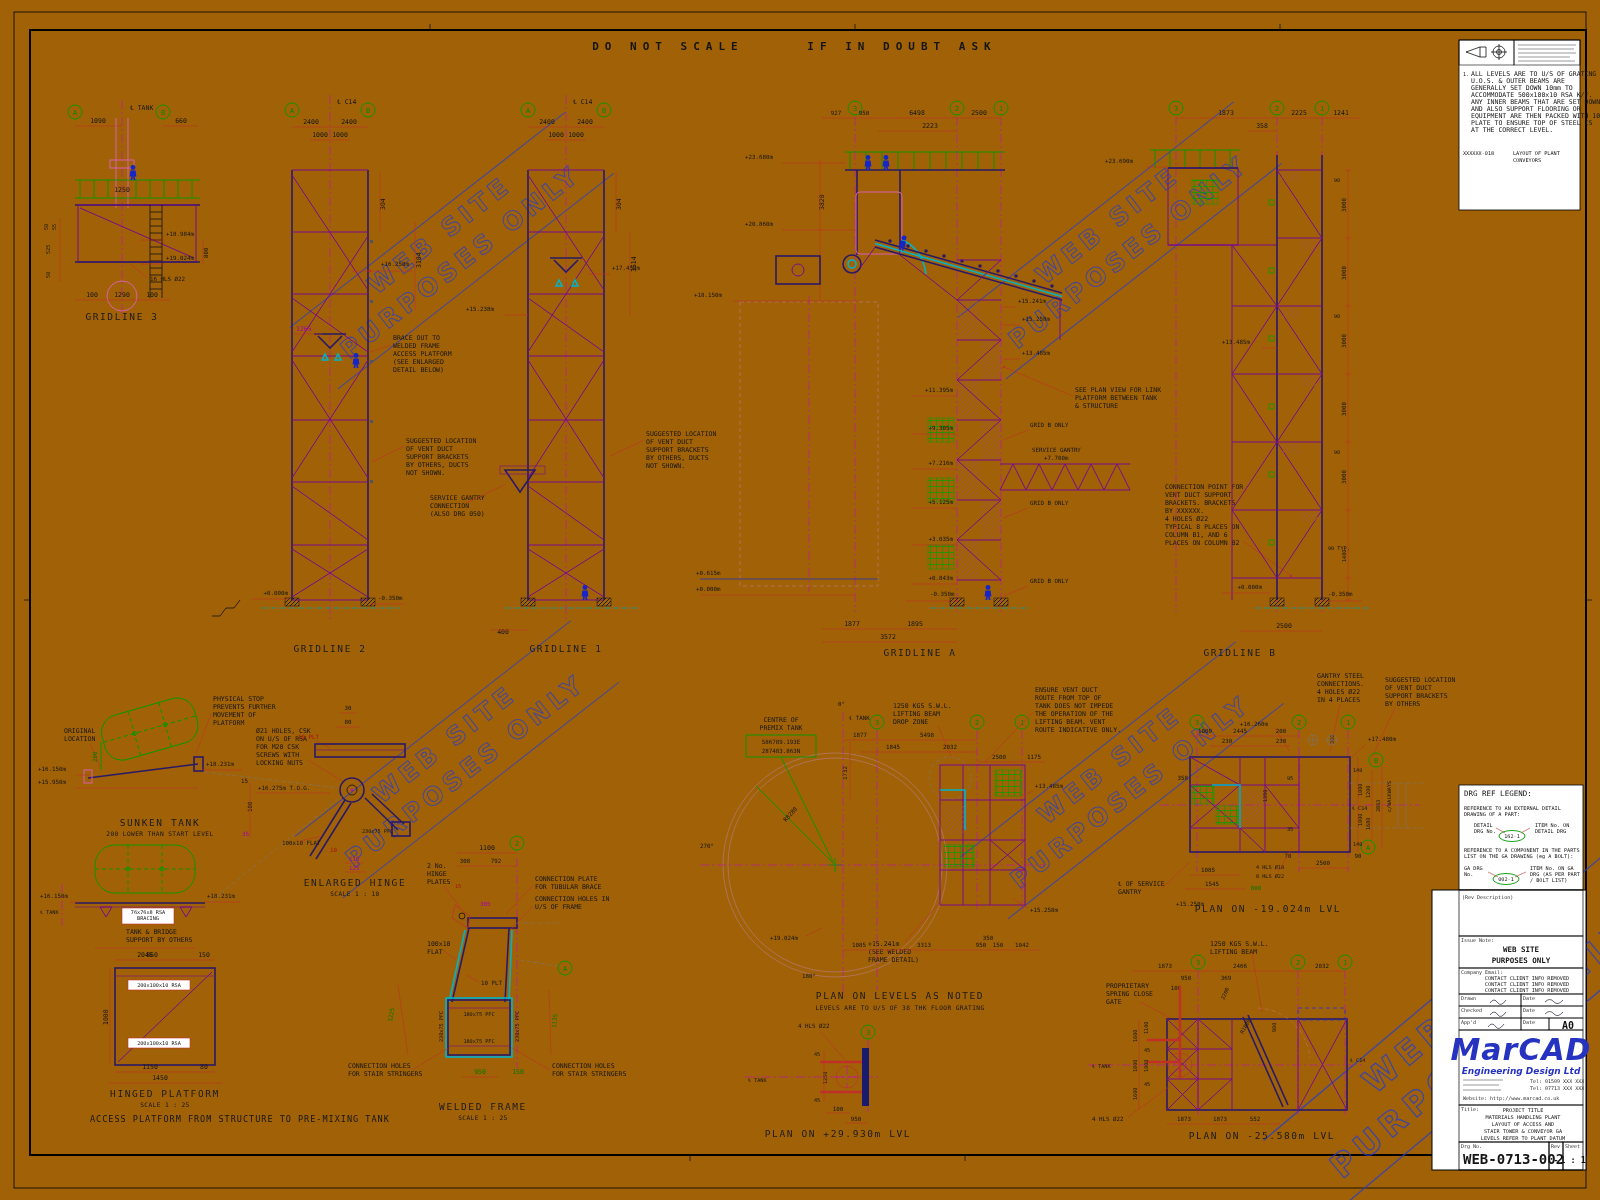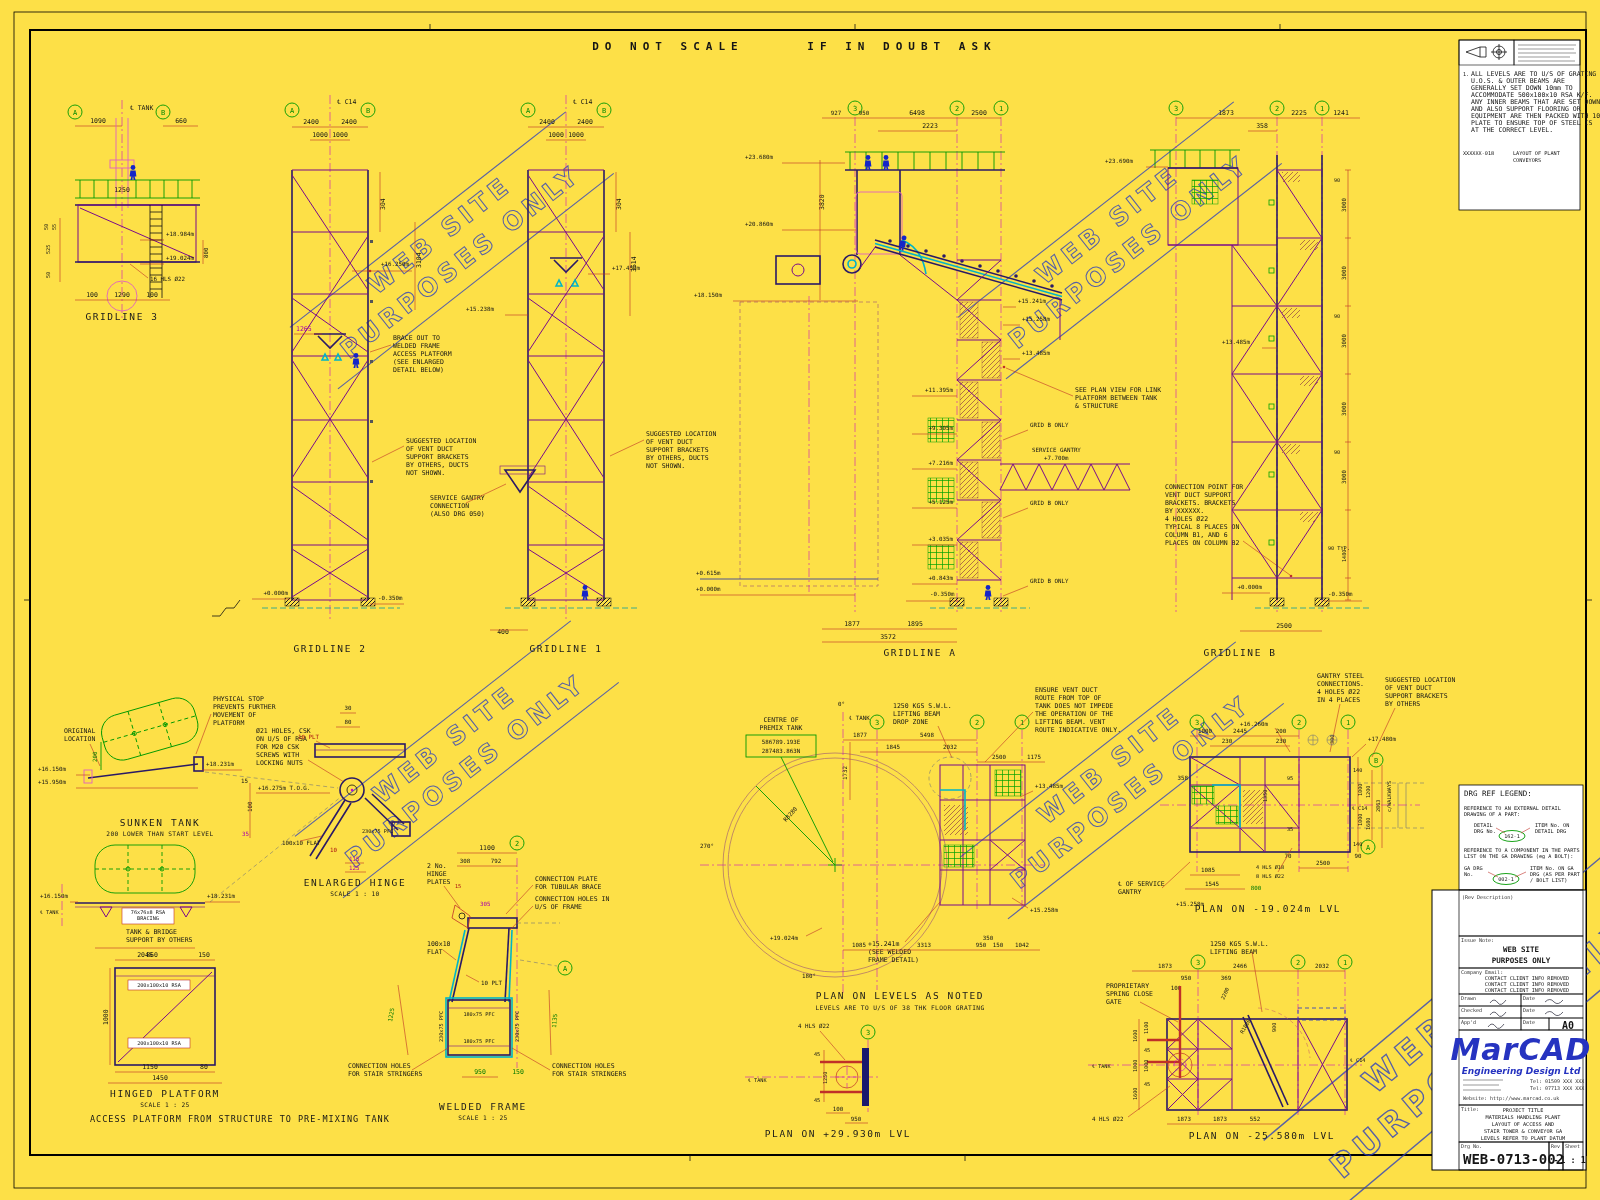--- a/index.html
+++ b/index.html
@@ -1,16 +1,16 @@
 <!DOCTYPE html>
 <html><head>
 <meta charset="utf-8">
 <style>
   html,body{margin:0;padding:0;background:#e8e8e8}
-  .sheet{position:relative;width:1600px;height:1200px;background:#fde047;overflow:hidden}
+  .sheet{position:relative;width:1600px;height:1200px;background:#a16207;overflow:hidden}
   svg{position:absolute;inset:0}
   svg text{font-family:"DejaVu Sans Mono","Liberation Mono",monospace;fill:#151515;font-size:6.5px}
   .t5{font-size:5.2px}.t55{font-size:5.8px}.t7{font-size:7.5px}.t8{font-size:8.5px}
   .mid{text-anchor:middle}.end{text-anchor:end}
   .ttl{font-size:9.5px;letter-spacing:1.6px;fill:#1a1a1a}
   .sub{font-size:6.2px;letter-spacing:.4px}
   .hdr{font-size:11px;font-weight:bold;letter-spacing:6px;font-family:"DejaVu Sans Mono",monospace}
   .grnt{fill:#007700}.magt{fill:#aa00aa}.redt{fill:#aa1111}
   .bubt{fill:#008800;font-size:7px}
   .s{stroke:#7a0b8a;stroke-width:1;fill:none}

